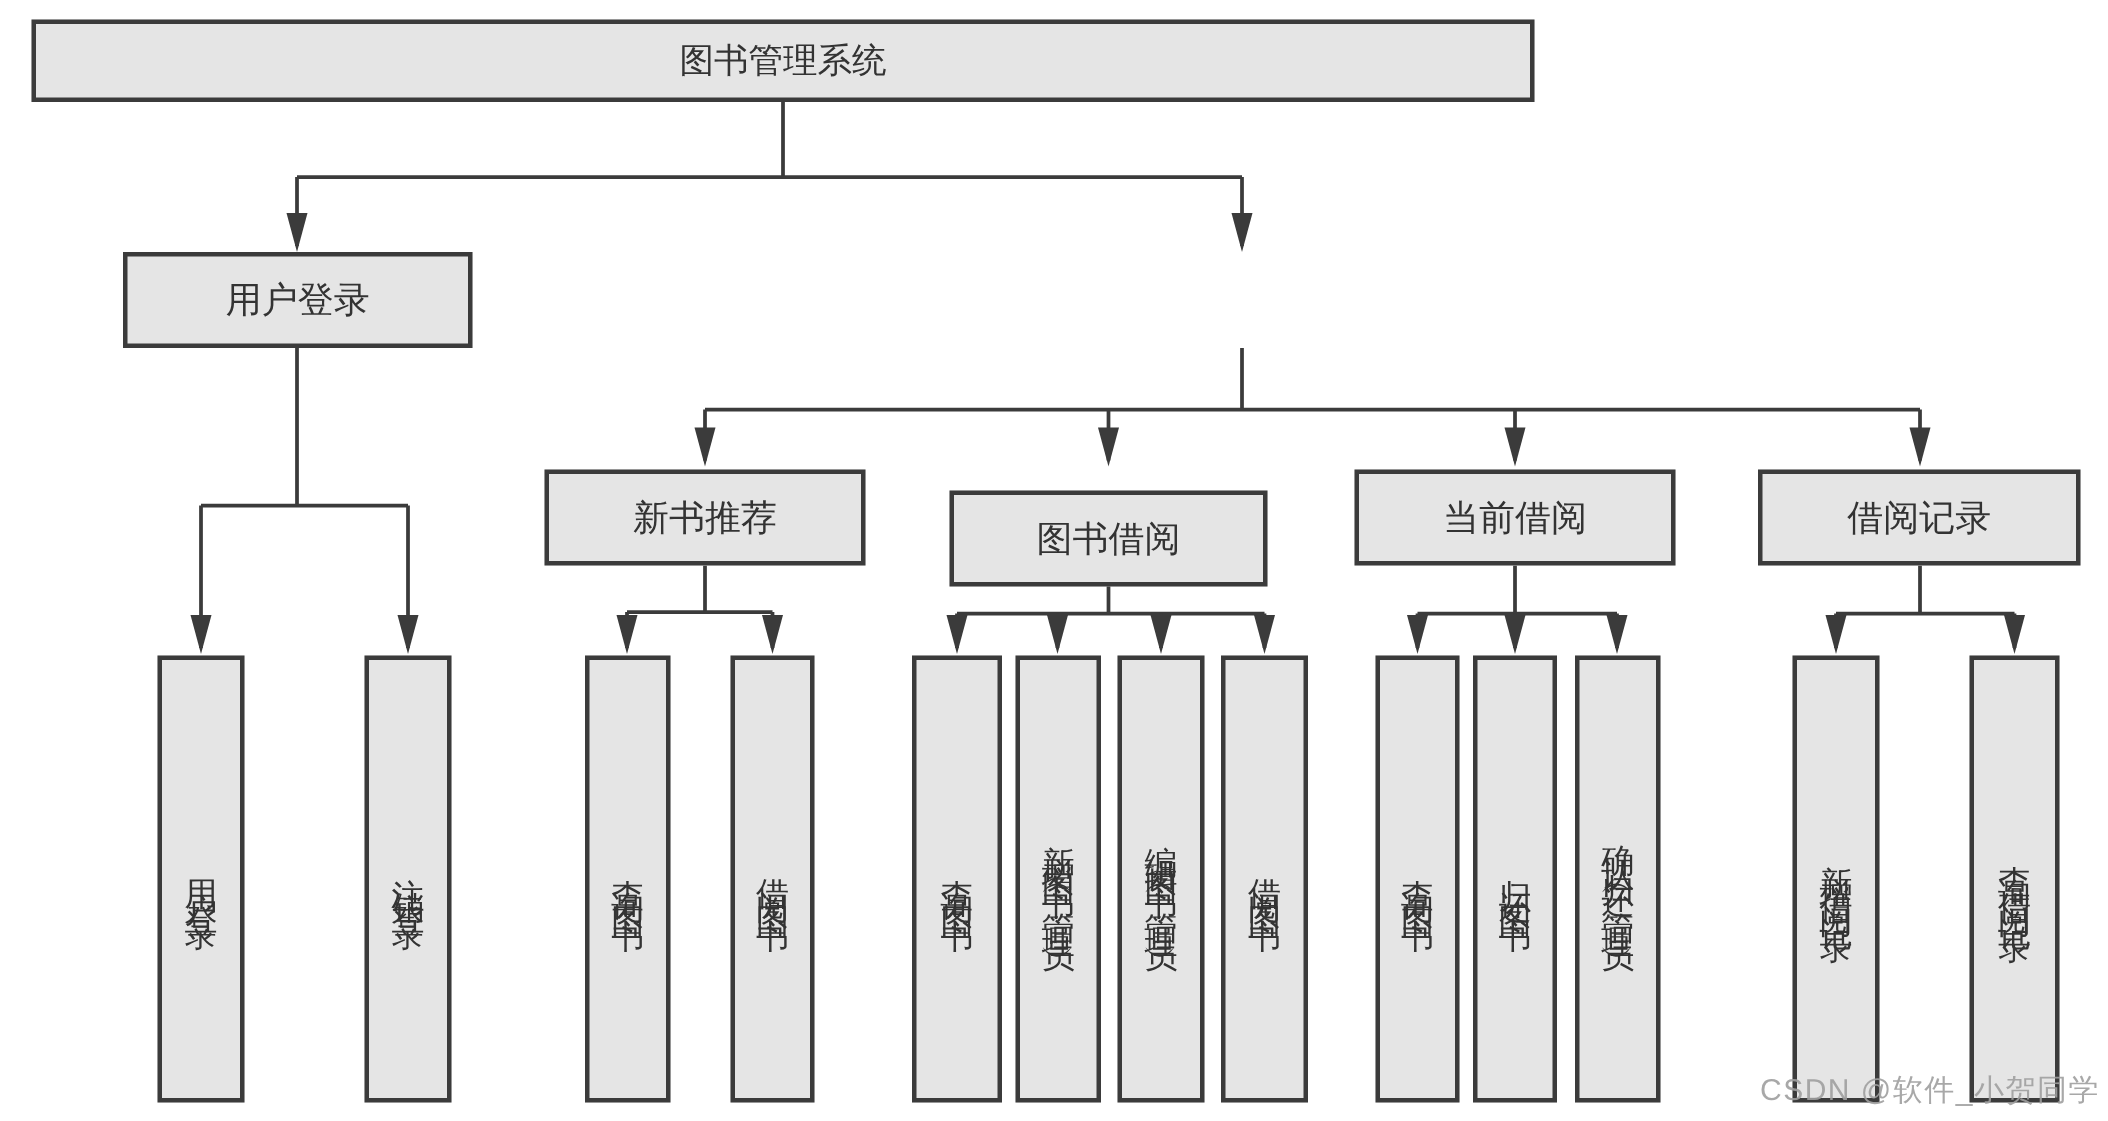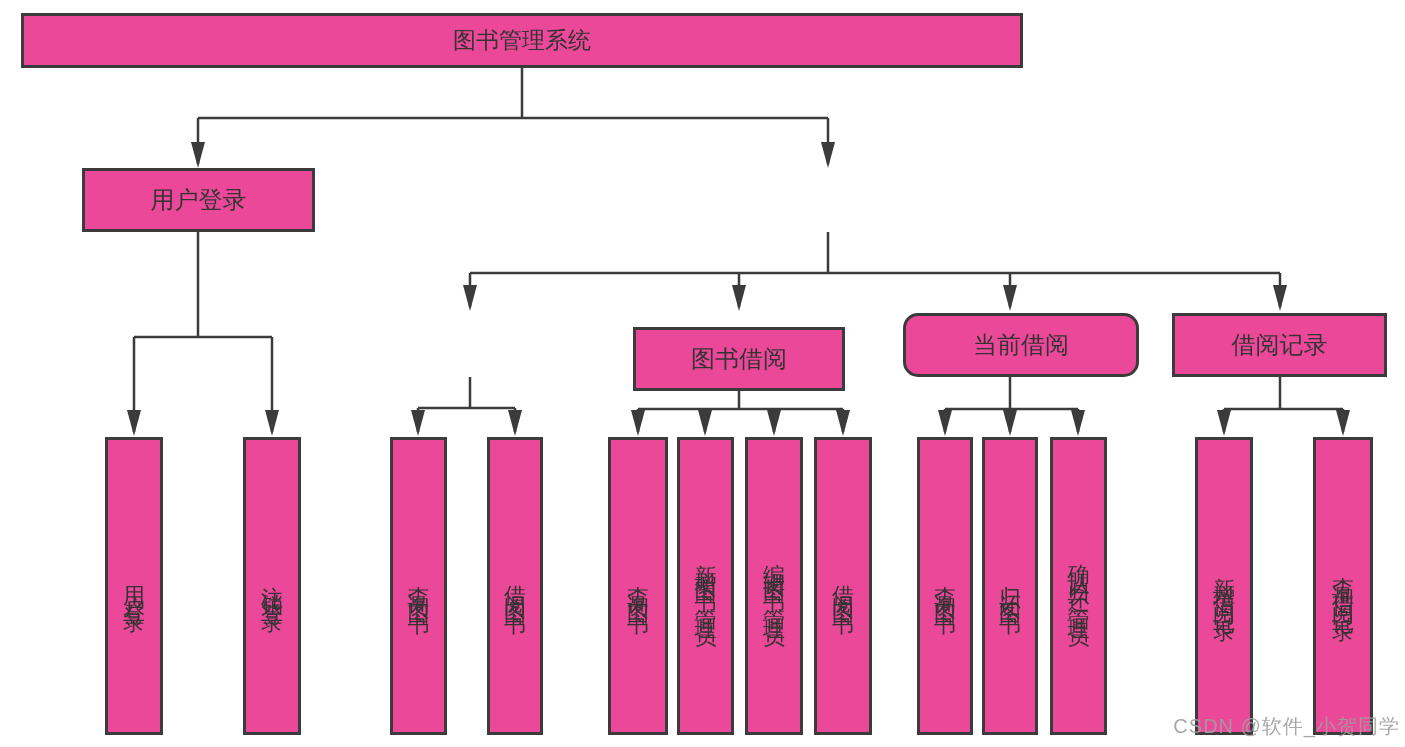--- a/index.html
+++ b/index.html
@@ -7,21 +7,21 @@
     position:relative;
     width:1405px;height:747px;
     background:#ffffff;
     font-family:"Liberation Sans",sans-serif;
     overflow:hidden;
   }
   .wires{position:absolute;left:0;top:0;z-index:1;}
   .node{
     position:absolute;
     box-sizing:border-box;
-    background:#ec4899;
+    background:#e5e5e5;
     border:3px solid #3b3b3b;
     display:flex;align-items:center;justify-content:center;
     color:#333333;
     z-index:2;
     text-align:center;
     white-space:nowrap;
   }
   .root{font-size:23px;}
   .lvl{font-size:24px;}
   .leaf{
@@ -114,22 +114,23 @@
       <line x1="1343" y1="409" x2="1343" y2="432"></line>
       <polygon points="1217,410 1231,410 1224,436" stroke="none"></polygon>
       <polygon points="1336,410 1350,410 1343,436" stroke="none"></polygon>
     </g>
   </svg>
 
   <div class="node root" style="left:21px;top:13px;width:1002px;height:55px;">图书管理系统</div>
 
   <div class="node lvl" style="left:82px;top:168px;width:233px;height:64px;">用户登录</div>
 
+  <div class="node lvl" style="left:363px;top:313px;width:214px;height:64px;">新书推荐</div>
   <div class="node lvl" style="left:633px;top:313px;width:212px;height:64px;margin-top:14px;">图书借阅</div>
-  <div class="node lvl" style="left:903px;top:313px;width:236px;height:64px;border-radius:15px;">当前借阅</div>
+  <div class="node lvl" style="left:903px;top:313px;width:214px;height:64px;">当前借阅</div>
   <div class="node lvl" style="left:1172px;top:313px;width:215px;height:64px;">借阅记录</div>
 
   <div class="node leaf" style="left:105px;width:58px;">用户登录</div>
   <div class="node leaf" style="left:243px;width:58px;">注销登录</div>
   <div class="node leaf" style="left:390px;width:57px;">查询图书</div>
   <div class="node leaf" style="left:487px;width:56px;">借阅图书</div>
   <div class="node leaf" style="left:608px;width:60px;">查询图书</div>
   <div class="node leaf" style="left:677px;width:57px;">新增图书（管理员）</div>
   <div class="node leaf" style="left:745px;width:58px;">编辑图书（管理员）</div>
   <div class="node leaf" style="left:814px;width:58px;">借阅图书</div>

